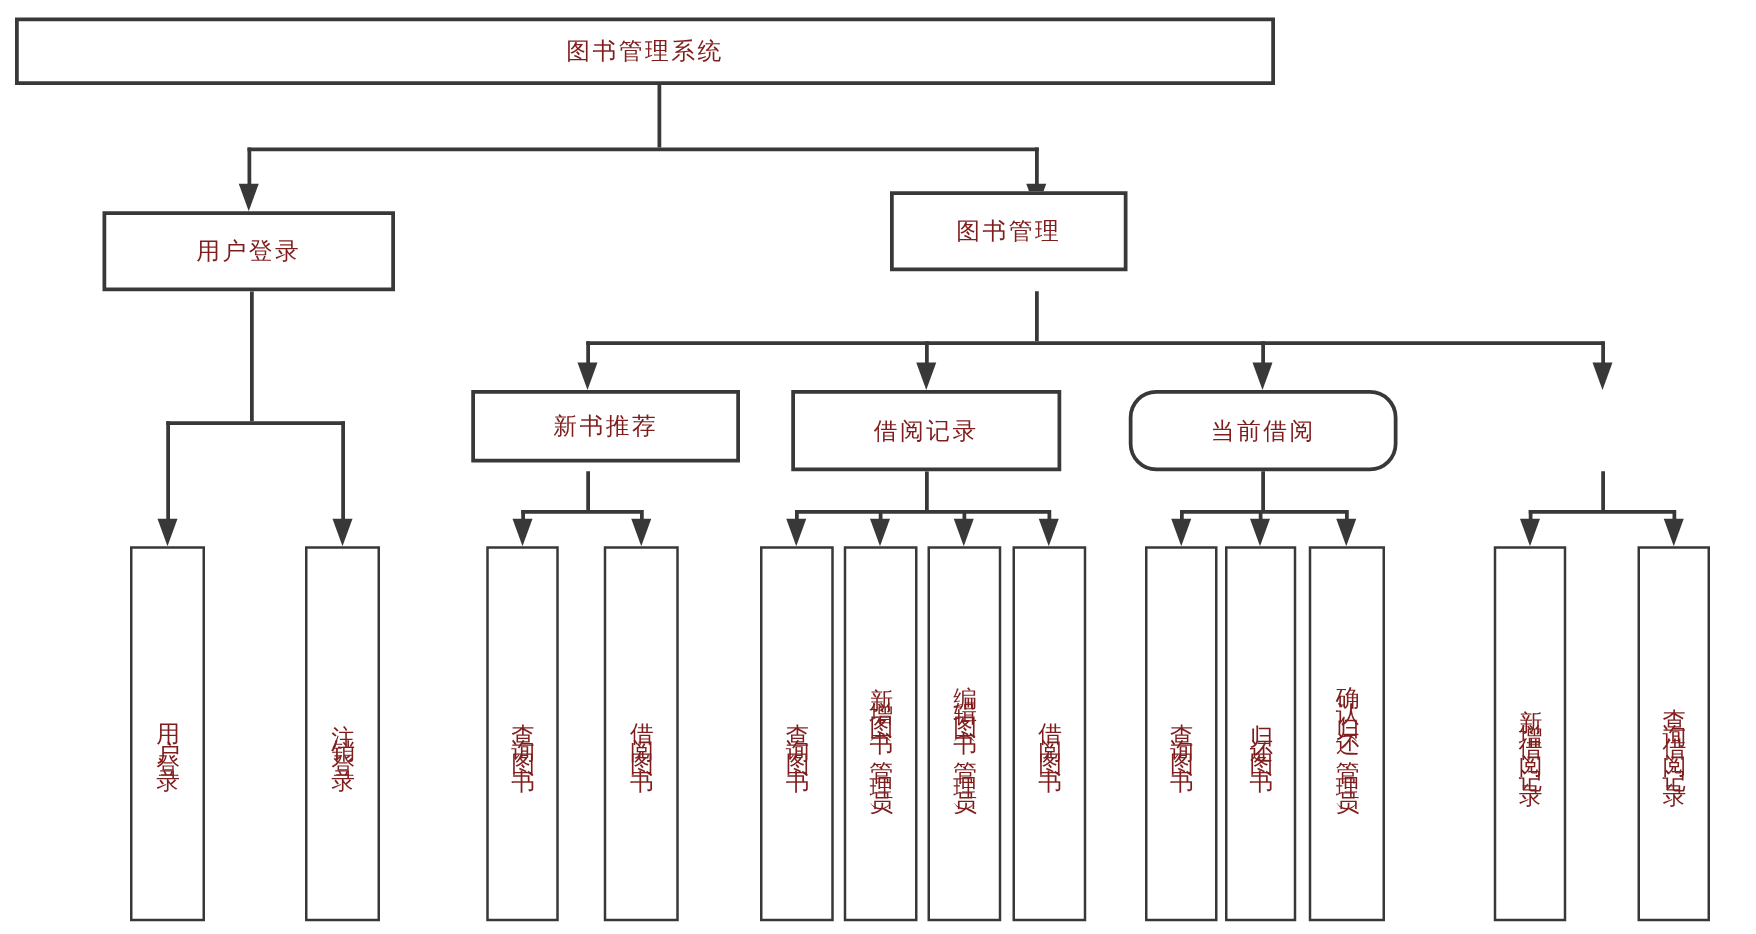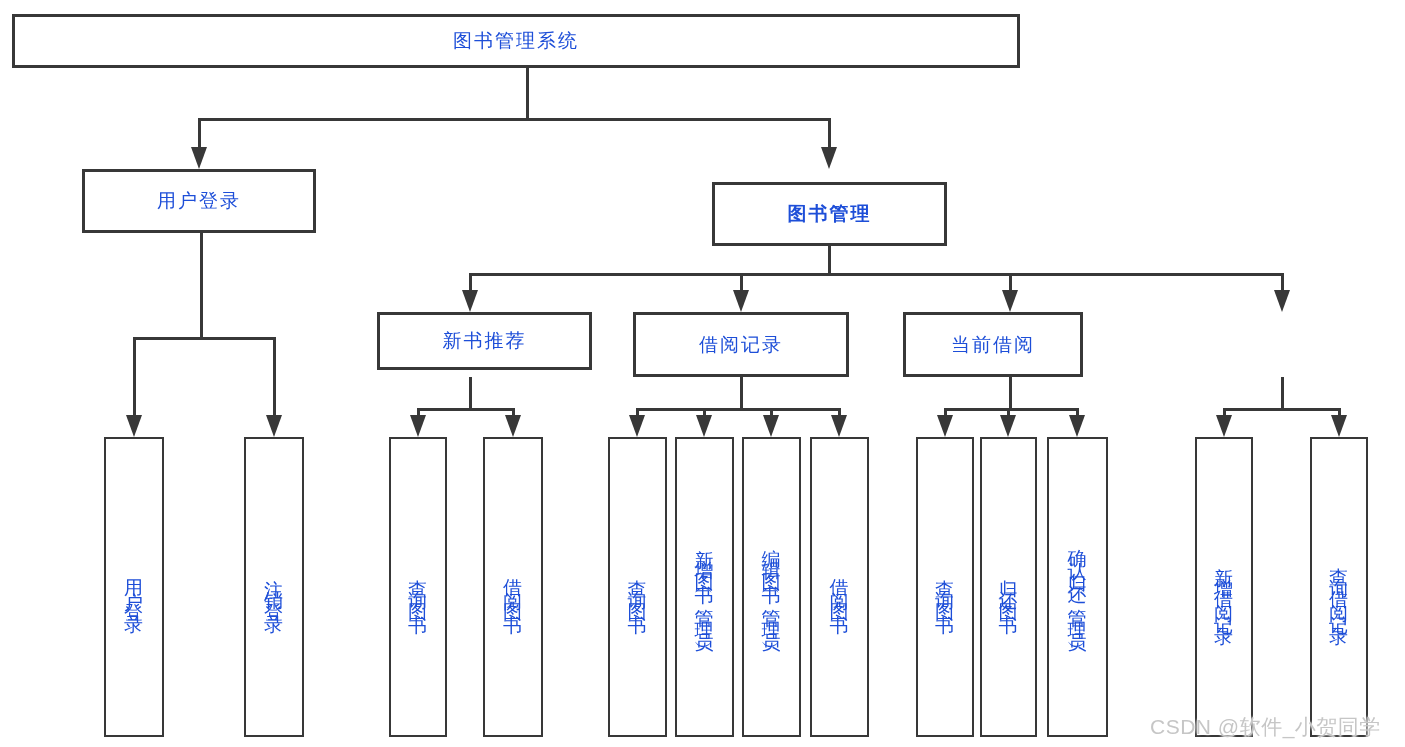--- a/index.html
+++ b/index.html
@@ -13,21 +13,21 @@
   }
   .box {
     position: absolute;
     background: #ffffff;
     border: 3px solid #383838;
     box-sizing: border-box;
     display: flex;
     align-items: center;
     justify-content: center;
     font-size: 19px;
-    color: #1d4ed8;
+    color: #7f1d1d;
     letter-spacing: 2px;
     z-index: 2;
   }
   .leaf {
     border-width: 2px;
     writing-mode: vertical-rl;
     text-orientation: mixed;
     letter-spacing: 12px;
     line-height: 1.0;
     padding-top: 2px;
@@ -62,21 +62,21 @@
   <div class="box" style="left:12px; top:14px; width:1008px; height:54px;">图书管理系统</div>
 
   <div class="vl" style="left:526px; top:68px; height:50px;"></div>
   <div class="hl" style="left:198px; top:118px; width:633px;"></div>
   <div class="vl" style="left:198px; top:118px; height:43px;"></div>
   <div class="tri" style="left:191px; top:147px;"></div>
   <div class="vl" style="left:828px; top:118px; height:43px;"></div>
   <div class="tri" style="left:821px; top:147px;"></div>
 
   <div class="box" style="left:82px; top:169px; width:234px; height:64px;">用户登录</div>
-  <div class="box" style="left:712px; top:182px; width:235px; height:64px;font-weight:bold;">图书管理</div>
+  <div class="box" style="left:712px; top:153px; width:190px; height:64px;">图书管理</div>
 
   <div class="vl" style="left:200px; top:233px; height:104px;"></div>
   <div class="hl" style="left:133px; top:337px; width:143px;"></div>
   <div class="vl" style="left:133px; top:337px; height:92px;"></div>
   <div class="tri" style="left:126px; top:415px;"></div>
   <div class="vl" style="left:273px; top:337px; height:92px;"></div>
   <div class="tri" style="left:266px; top:415px;"></div>
 
   <div class="vl" style="left:828px; top:233px; height:40px;"></div>
   <div class="hl" style="left:469px; top:273px; width:814px;"></div>
@@ -84,21 +84,21 @@
   <div class="tri" style="left:462px; top:290px;"></div>
   <div class="vl" style="left:740px; top:273px; height:31px;"></div>
   <div class="tri" style="left:733px; top:290px;"></div>
   <div class="vl" style="left:1009px; top:273px; height:31px;"></div>
   <div class="tri" style="left:1002px; top:290px;"></div>
   <div class="vl" style="left:1281px; top:273px; height:31px;"></div>
   <div class="tri" style="left:1274px; top:290px;"></div>
 
   <div class="box" style="left:377px; top:312px; width:215px; height:58px;">新书推荐</div>
   <div class="box" style="left:633px; top:312px; width:216px; height:65px;">借阅记录</div>
-  <div class="box" style="left:903px; top:312px; width:180px; height:65px;">当前借阅</div>
+  <div class="box" style="left:903px; top:312px; width:215px; height:65px;border-radius:22px;">当前借阅</div>
 
   <div class="vl" style="left:469px; top:377px; height:31px;"></div>
   <div class="hl" style="left:417px; top:408px; width:97px;"></div>
   <div class="vl" style="left:417px; top:408px; height:21px;"></div>
   <div class="tri" style="left:410px; top:415px;"></div>
   <div class="vl" style="left:512px; top:408px; height:21px;"></div>
   <div class="tri" style="left:505px; top:415px;"></div>
 
   <div class="vl" style="left:740px; top:377px; height:31px;"></div>
   <div class="hl" style="left:636px; top:408px; width:204px;"></div>
@@ -138,15 +138,14 @@
   <div class="box leaf" style="left:742px; top:437px; width:59px; height:300px;">编辑图书（管理员）</div>
   <div class="box leaf" style="left:810px; top:437px; width:59px; height:300px;">借阅图书</div>
 
   <div class="box leaf" style="left:916px; top:437px; width:58px; height:300px;">查询图书</div>
   <div class="box leaf" style="left:980px; top:437px; width:57px; height:300px;">归还图书</div>
   <div class="box leaf" style="left:1047px; top:437px; width:61px; height:300px;">确认归还（管理员）</div>
 
   <div class="box leaf" style="left:1195px; top:437px; width:58px; height:300px;">新增借阅记录</div>
   <div class="box leaf" style="left:1310px; top:437px; width:58px; height:300px;">查询借阅记录</div>
 
-  <div class="watermark">CSDN @软件_小贺同学</div>
 
 </div>
 
 </body></html>

